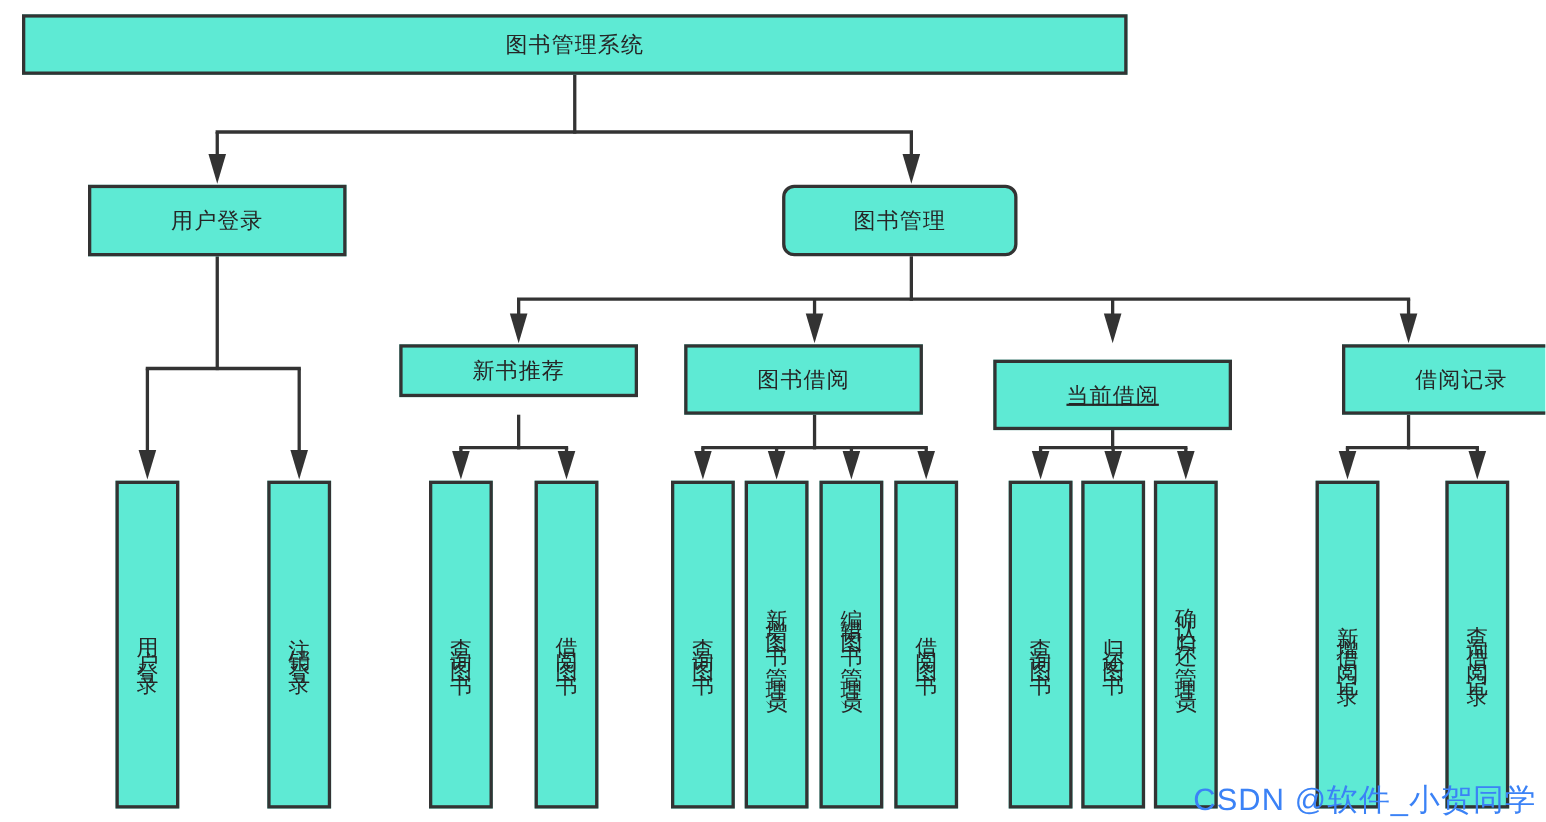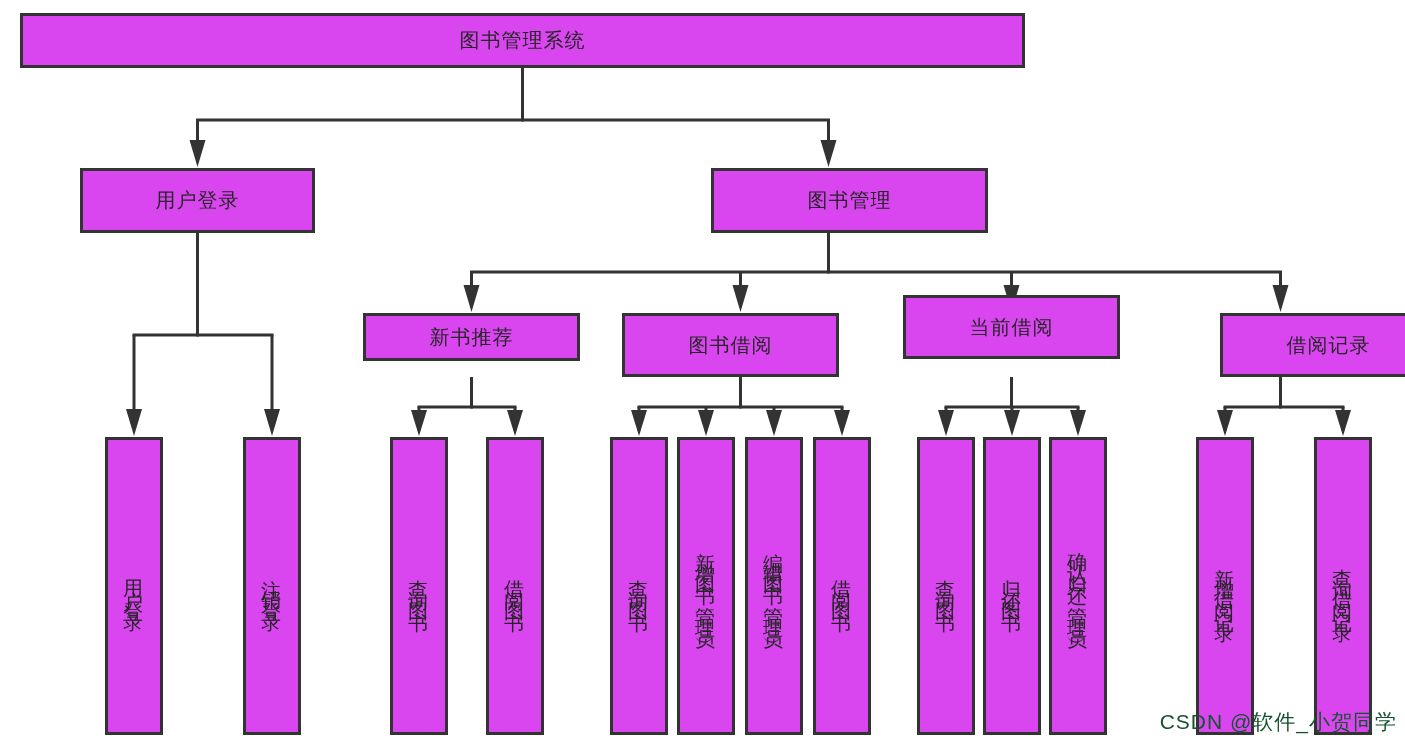--- a/index.html
+++ b/index.html
@@ -7,42 +7,42 @@
     position:relative;
     width:1405px; height:747px;
     background:#ffffff;
     font-family:"Liberation Sans","DejaVu Sans",sans-serif;
     overflow:hidden;
   }
   #connectors { position:absolute; left:0; top:0; width:1405px; height:747px; }
   .node {
     position:absolute;
     box-sizing:border-box;
-    background:#d946ef;
+    background:#5eead4;
     border:3px solid #333333;
     display:flex;
     align-items:center;
     justify-content:center;
     color:#262626;
     z-index:2;
   }
   .h-node { font-size:20px; letter-spacing:1px; white-space:nowrap; }
   .leaf span {
     writing-mode:vertical-rl;
     text-orientation:mixed;
     font-size:20px;
     letter-spacing:11px;
     white-space:nowrap;
   }
   .watermark {
     position:absolute;
     right:8px;
     top:708px;
-    font-size:21px;
-    color:#14532d;
+    font-size:28px;
+    color:#3b82f6;
     letter-spacing:1px;
     z-index:10;
     white-space:nowrap;
   }
 </style>
 </head>
 <body>
 
 <div id="canvas">
 
@@ -116,25 +116,25 @@
       <polygon points="1004,410 1020,410 1012,436"></polygon>
       <polygon points="1070,410 1086,410 1078,436"></polygon>
       <polygon points="1217,410 1233,410 1225,436"></polygon>
       <polygon points="1335,410 1351,410 1343,436"></polygon>
     </g>
   </svg>
 
   <div class="node h-node" style="left:20px; top:13px; width:1005px; height:55px;">图书管理系统</div>
 
   <div class="node h-node" style="left:80px; top:168px; width:235px; height:65px;">用户登录</div>
-  <div class="node h-node" style="left:711px; top:168px; width:277px; height:65px;">图书管理</div>
+  <div class="node h-node" style="left:711px; top:168px; width:214px; height:65px;border-radius:11px;">图书管理</div>
 
   <div class="node h-node" style="left:363px; top:313px; width:217px; height:48px;">新书推荐</div>
   <div class="node h-node" style="left:622px; top:313px; width:217px; height:64px;">图书借阅</div>
-  <div class="node h-node" style="left:903px; top:295px; width:217px; height:64px;">当前借阅</div>
+  <div class="node h-node" style="left:903px; top:327px; width:217px; height:64px;text-decoration:underline;">当前借阅</div>
   <div class="node h-node" style="left:1220px; top:313px; width:217px; height:64px;">借阅记录</div>
 
   <div class="node leaf" style="left:105px; top:437px; width:58px; height:298px;">
     <span>用户登录</span>
   </div>
   <div class="node leaf" style="left:243px; top:437px; width:58px; height:298px;">
     <span>注销登录</span>
   </div>
 
   <div class="node leaf" style="left:390px; top:437px; width:58px; height:298px;">

